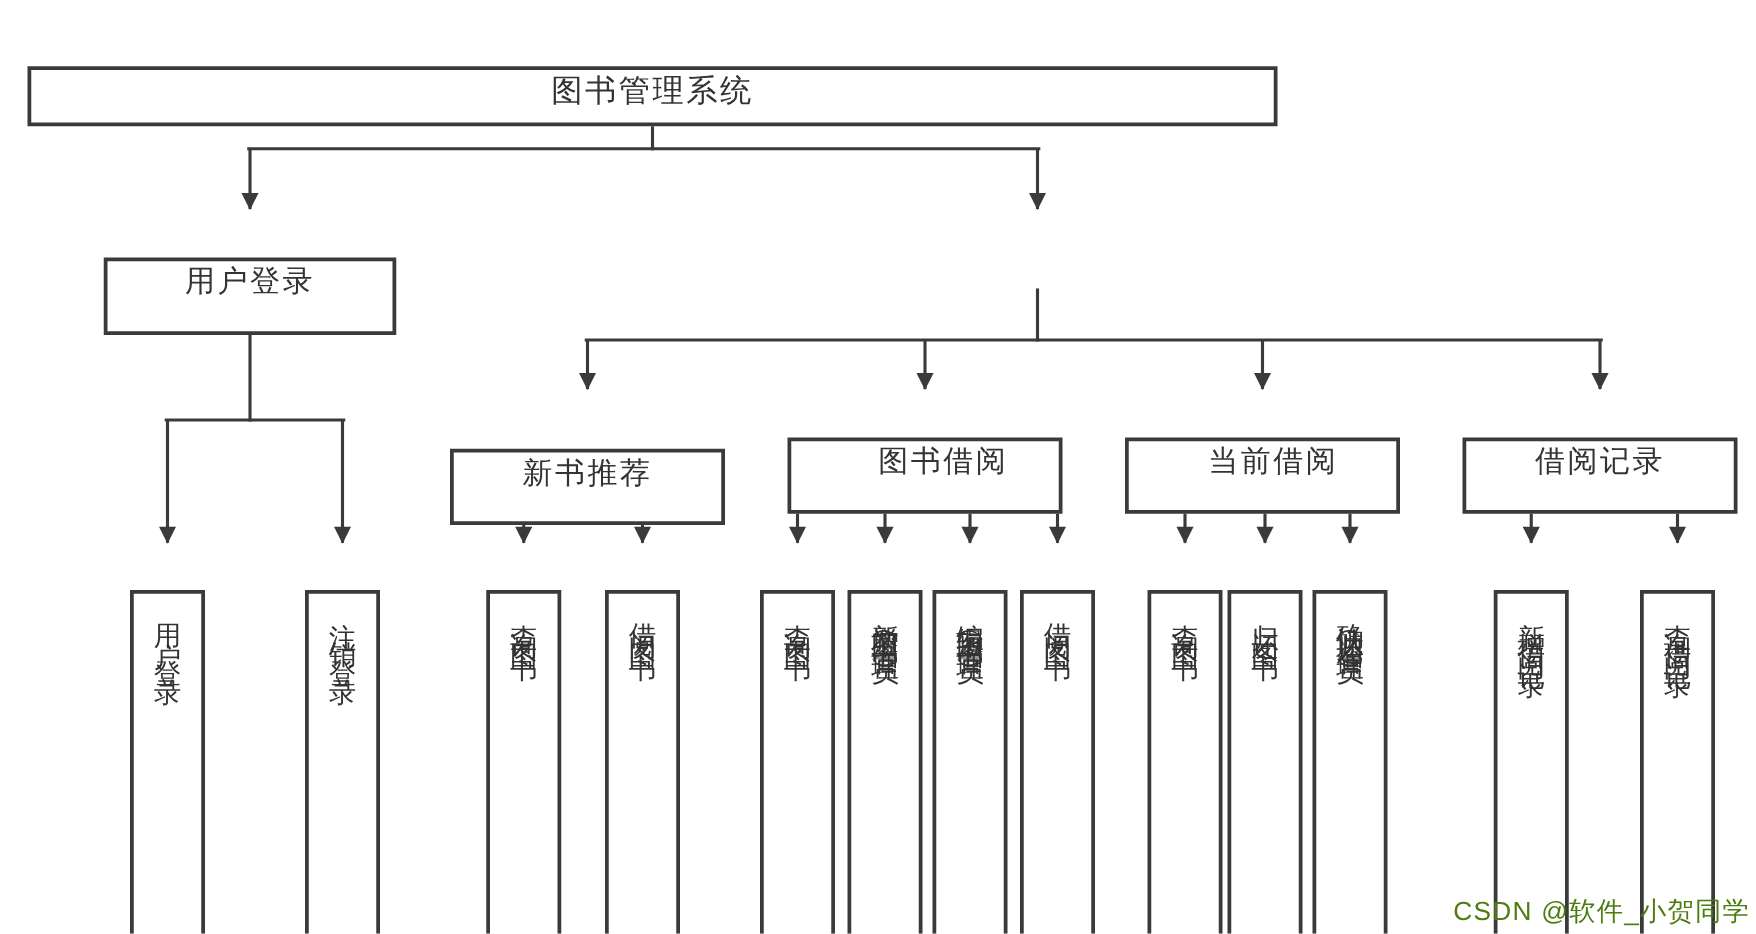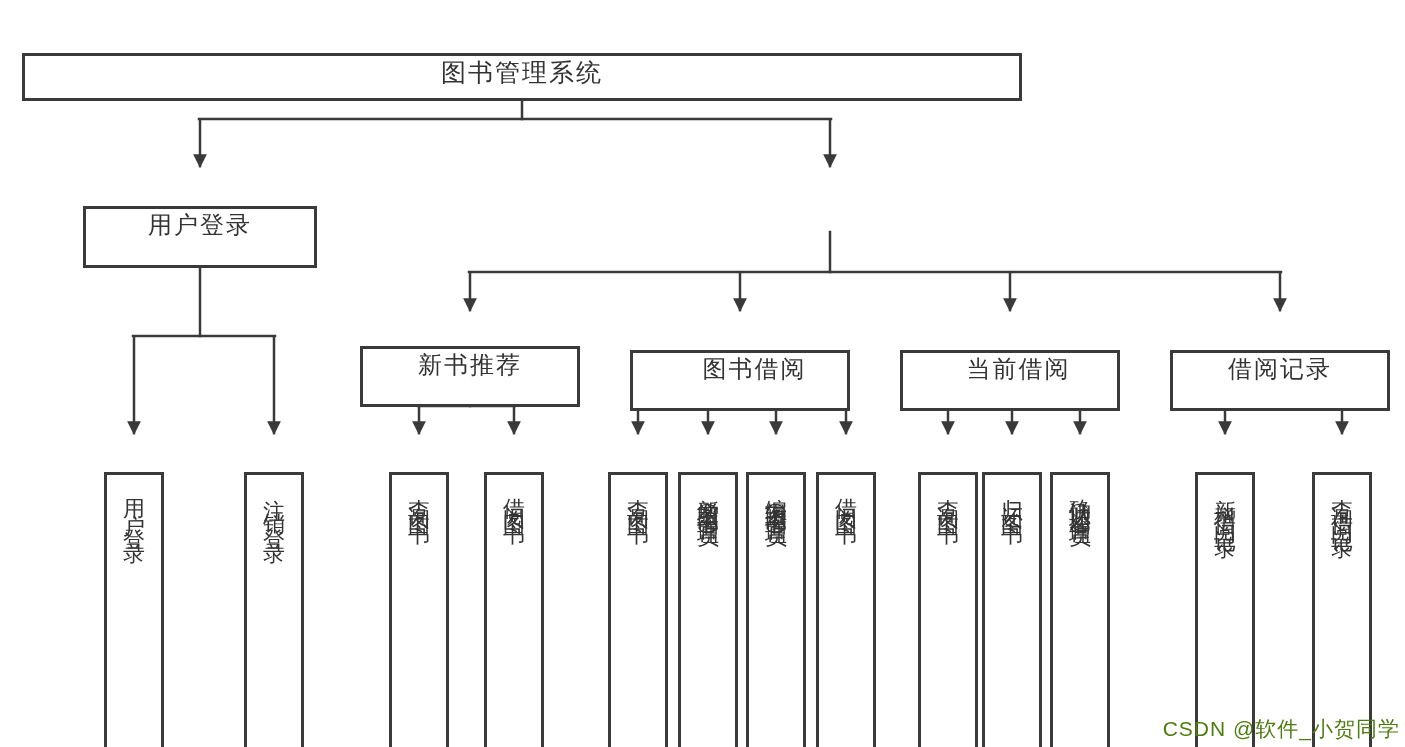--- a/index.html
+++ b/index.html
@@ -103,21 +103,21 @@
   </svg>
 
   <div class="box root" style="left:22px;top:17px;width:1000px;height:48px;">
     <span class="hlabel">图书管理系统</span>
   </div>
 
   <div class="box" style="left:83px;top:170px;width:234px;height:62px;">
     <span class="hlabel">用户登录</span>
   </div>
 
-  <div class="box" style="left:360px;top:310px;width:220px;height:61px;">
+  <div class="box" style="left:360px;top:323px;width:220px;height:61px;">
     <span class="hlabel">新书推荐</span>
   </div>
   <div class="box" style="left:630px;top:314px;width:220px;height:61px;padding-left:29px;">
     <span class="hlabel">图书借阅</span>
   </div>
   <div class="box" style="left:900px;top:314px;width:220px;height:61px;padding-left:17px;">
     <span class="hlabel">当前借阅</span>
   </div>
   <div class="box" style="left:1170px;top:314px;width:220px;height:61px;">
     <span class="hlabel">借阅记录</span>

